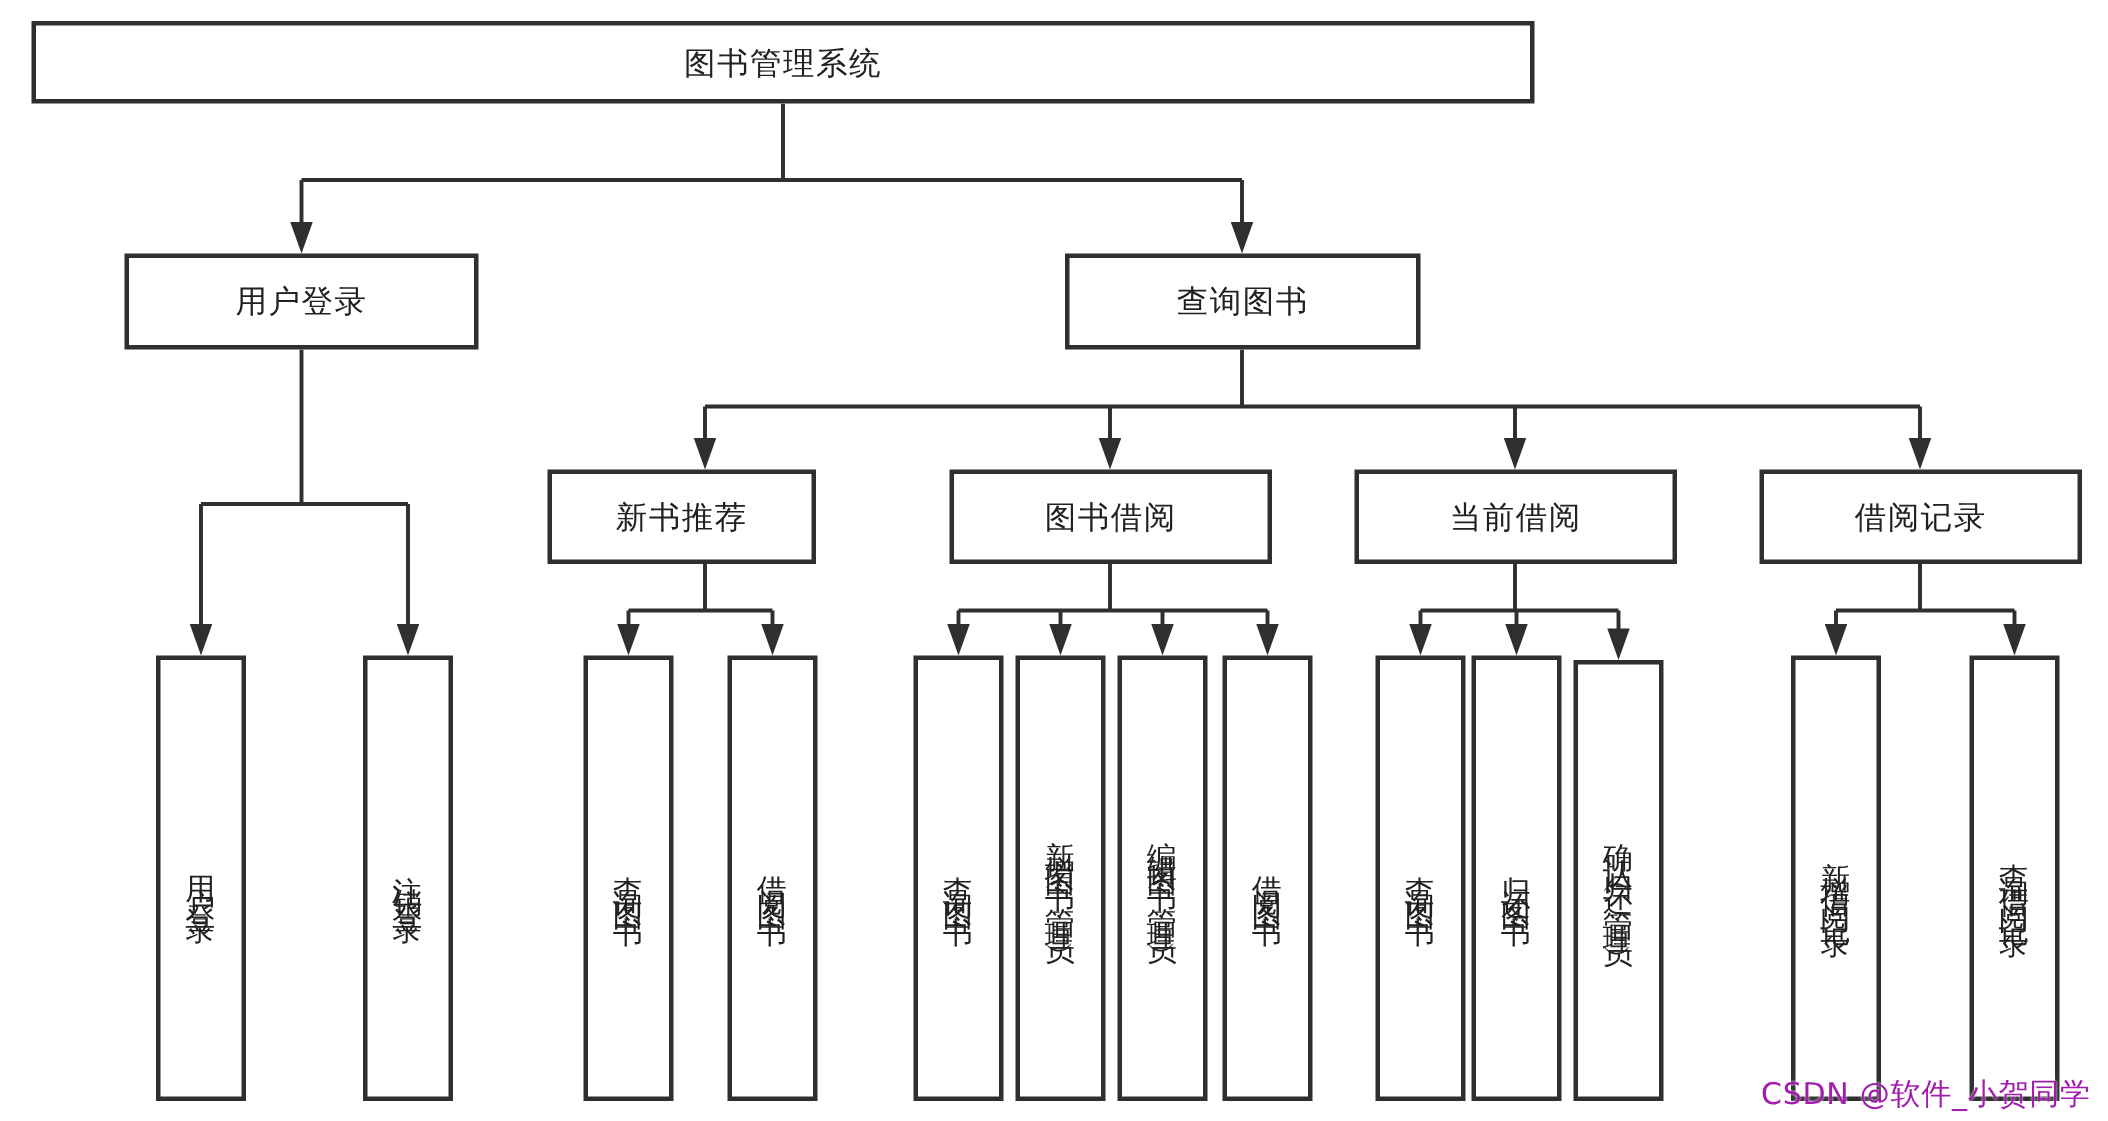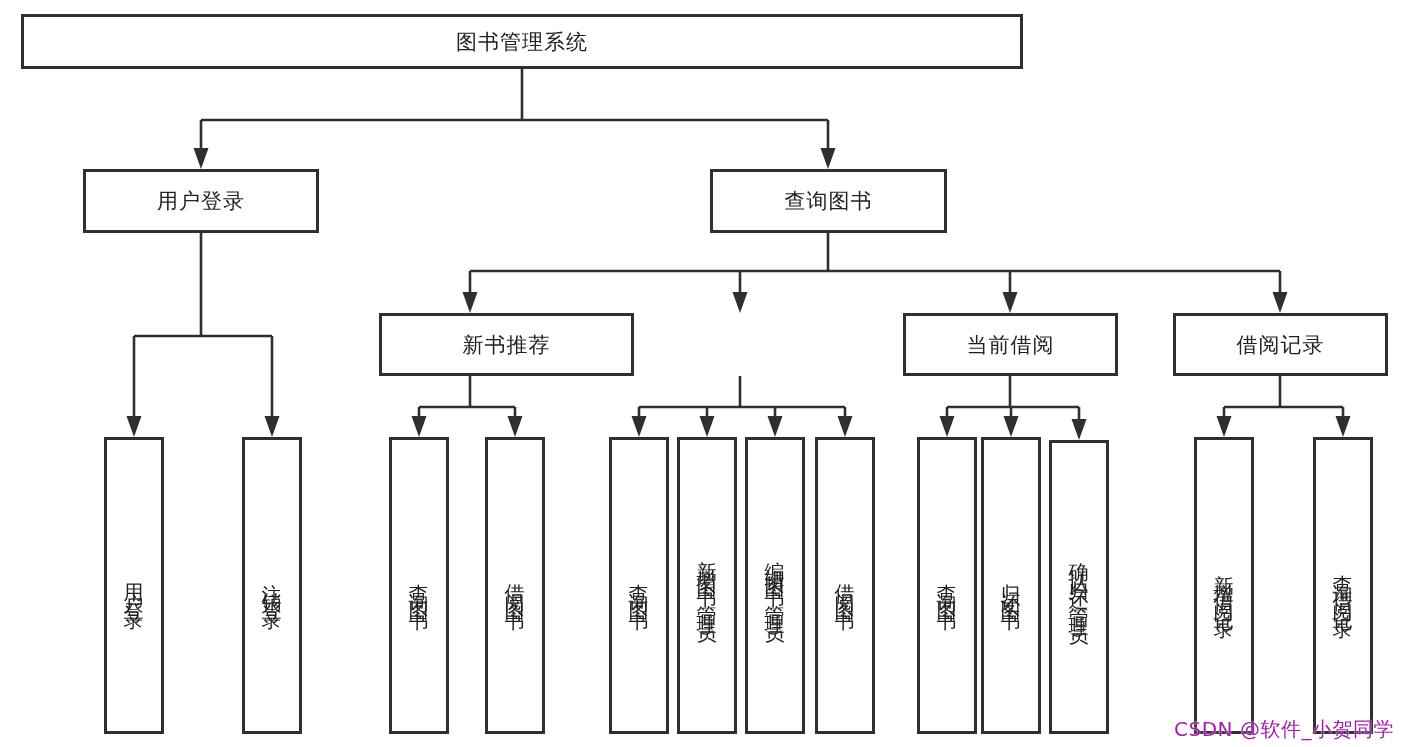--- a/index.html
+++ b/index.html
@@ -71,22 +71,25 @@
     <span>图书管理系统</span>
   </div>
 
   <div class="box h" style="left:83px;top:169px;width:236px;height:64px">
     <span>用户登录</span>
   </div>
   <div class="box h" style="left:710px;top:169px;width:237px;height:64px">
     <span>查询图书</span>
   </div>
 
-  <div class="box h" style="left:379px;top:313px;width:255px;height:63px">
+  <div class="box h" style="left:365px;top:313px;width:179px;height:63px">
     <span>新书推荐</span>
+  </div>
+  <div class="box h" style="left:633px;top:313px;width:215px;height:63px">
+    <span>图书借阅</span>
   </div>
   <div class="box h" style="left:1173px;top:313px;width:215px;height:63px">
     <span>借阅记录</span>
   </div>
   <div class="box h" style="left:903px;top:313px;width:215px;height:63px">
     <span>当前借阅</span>
   </div>
 
   <div class="box v" style="left:104px;top:437px;width:60px;height:297px">
     <span>用户登录</span>

